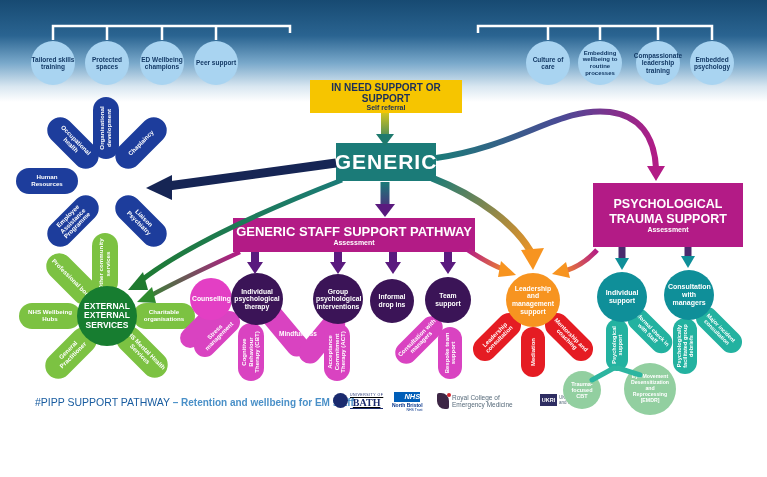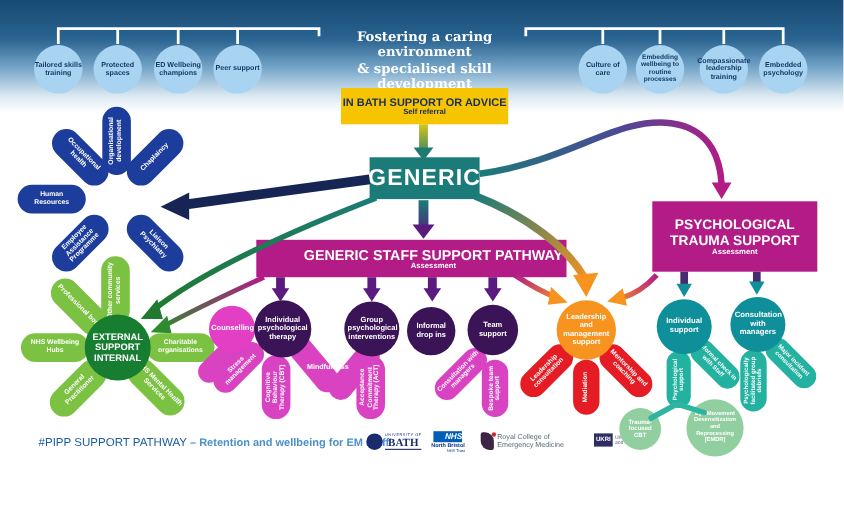--- a/index.html
+++ b/index.html
@@ -24,24 +24,20 @@
   #caption{position:absolute;left:8px;top:443px;font-family:"Liberation Serif",serif;
     font-style:italic;font-size:17px;color:#111;}
   .logo-txt{color:#566a7a;font-size:6.5px;line-height:1.15;}
 </style>
 </head>
 <body>
 
 <div id="stage">
 
   <div id="banner"></div>
-  <div id="banner-title">
-    <div>Fostering a caring environment</div>
-    <div>&amp; specialised skill development</div>
-  </div>
 
   <div class="circ bubble z2" style="left:31px;top:41px;width:44px;height:44px;">
       <span>Tailored skills training</span>
     </div>
   <div class="circ bubble z2" style="left:85px;top:41px;width:44px;height:44px;">
       <span>Protected spaces</span>
     </div>
   <div class="circ bubble z2" style="left:140px;top:41px;width:44px;height:44px;">
       <span>ED Wellbeing champions</span>
     </div>
@@ -55,21 +51,21 @@
       <span>Embedding wellbeing to routine processes</span>
     </div>
   <div class="circ bubble z2" style="left:636px;top:41px;width:44px;height:44px;">
       <span>Compassionate leadership training</span>
     </div>
   <div class="circ bubble z2" style="left:690px;top:41px;width:44px;height:44px;">
       <span>Embedded psychology</span>
     </div>
 
   <div class="box z4" style="left:310px;top:80px;width:152px;height:33px;background:#f6c500;color:#1a2e5a;">
-    <div style="font-size:10px;">IN BATH SUPPORT OR ADVICE</div>
+    <div style="font-size:10px;">IN NEED SUPPORT OR SUPPORT</div>
     <div style="font-size:7px;">Self referral</div>
   </div>
 
   <div class="box z4" style="left:336px;top:143px;width:100px;height:38px;background:#1b7b78;font-size:21px;letter-spacing:1px;">
     <div>GENERIC</div>
   </div>
 
   <div class="petal z1" style="left:75px;top:115px;width:62px;height:26px;background:#1d3d9c;font-size:6.2px;transform:rotate(-90deg);">
       <span style="width:58px;">Organisational development</span>
     </div>
@@ -101,24 +97,24 @@
   <div class="petal z1" style="left:19px;top:303px;width:62px;height:26px;background:#7cc242;font-size:6.2px;">
       <span style="width:48px;">NHS Wellbeing Hubs</span>
     </div>
   <div class="petal z1" style="left:40px;top:340px;width:62px;height:26px;background:#7cc242;font-size:6.2px;transform:rotate(-45deg);">
       <span style="width:55px;">General Practitioner</span>
     </div>
   <div class="petal z1" style="left:111px;top:339px;width:62px;height:26px;background:#7cc242;font-size:6.2px;transform:rotate(45deg);">
       <span style="width:55px;">NHS Mental Health Services</span>
     </div>
   <div class="circ z2" style="left:77px;top:286px;width:60px;height:60px;background:#177d30;font-size:8.5px;">
-      <span style="width:54px;">EXTERNAL SUPPORT INTERNAL</span>
-    </div>
-
-  <div class="box z4" style="left:233px;top:218px;width:242px;height:34px;background:#b31b86;padding-left:40px;">
+      <span style="width:54px;">EXTERNAL EXTERNAL SERVICES</span>
+    </div>
+
+  <div class="box z4" style="left:233px;top:218px;width:242px;height:34px;background:#b31b86;">
     <div style="font-size:13px;">GENERIC STAFF SUPPORT PATHWAY</div>
     <div style="font-size:7px;">Assessment</div>
   </div>
 
   <div class="petal z1" style="left:176px;top:318px;width:48px;height:20px;background:#d943c1;transform:rotate(-45deg);"></div>
   <div class="circ z2" style="left:190px;top:278px;width:42px;height:42px;background:#e33fc4;font-size:6.8px;">
       <span style="width:38px;">Counselling</span>
     </div>
 
   <div class="petal z1" style="left:189px;top:323px;width:56px;height:22px;background:#d943c1;font-size:6px;transform:rotate(-45deg);">
@@ -274,21 +270,21 @@
     <polygon points="681,256 695,256 688,268" fill="#0f8f99"></polygon>
 
     <path d="M614,368 L592,380 M618,368 L640,375" stroke="#2cb5a0" stroke-width="5" stroke-linecap="round" fill="none"></path>
   </svg>
 
   <div id="footer-row">
     <div id="pipp">
       <span style="color:#1a5da0;font-weight:400;">#PIPP SUPPORT PATHWAY</span>
       <span style="color:#4a90c8;font-weight:700;font-size:10px;">– Retention and wellbeing for EM staff</span>
     </div>
-    <div class="abs" style="left:333px;top:3px;display:flex;align-items:flex-end;gap:2px;">
+    <div class="abs" style="left:333px;top:3px;display:flex;align-items:flex-start;gap:2px;text-decoration:underline;">
       <div style="width:15px;height:15px;border-radius:50%;background:#1a2a6e;"></div>
       <div style="text-align:center;color:#1a2a6e;">
         <div style="font-size:3.5px;letter-spacing:0.5px;">UNIVERSITY OF</div>
         <div style="font-size:10px;font-weight:700;font-family:'Liberation Serif',serif;border-bottom:1.5px solid #1a2a6e;">BATH</div>
       </div>
     </div>
     <div class="abs" style="left:392px;top:2px;text-align:right;">
       <div style="width:26px;height:10px;background:#005EB8;color:#fff;font-weight:700;font-style:italic;font-size:7.5px;line-height:10px;margin:0 auto;">NHS</div>
       <div style="font-size:5px;font-weight:700;color:#003087;">North Bristol</div>
       <div style="font-size:3.5px;color:#003087;">NHS Trust</div>

